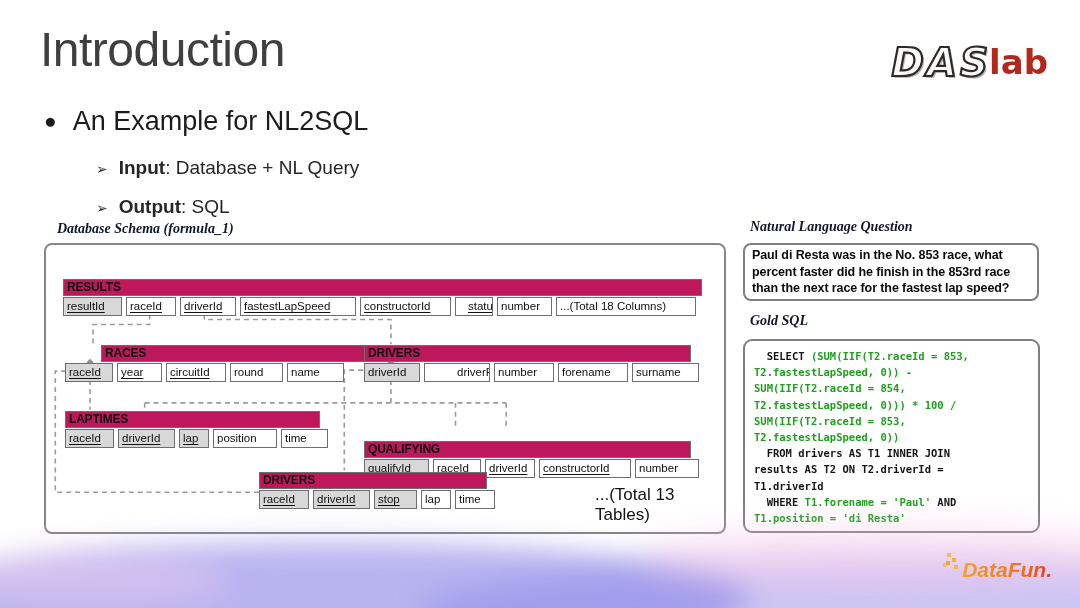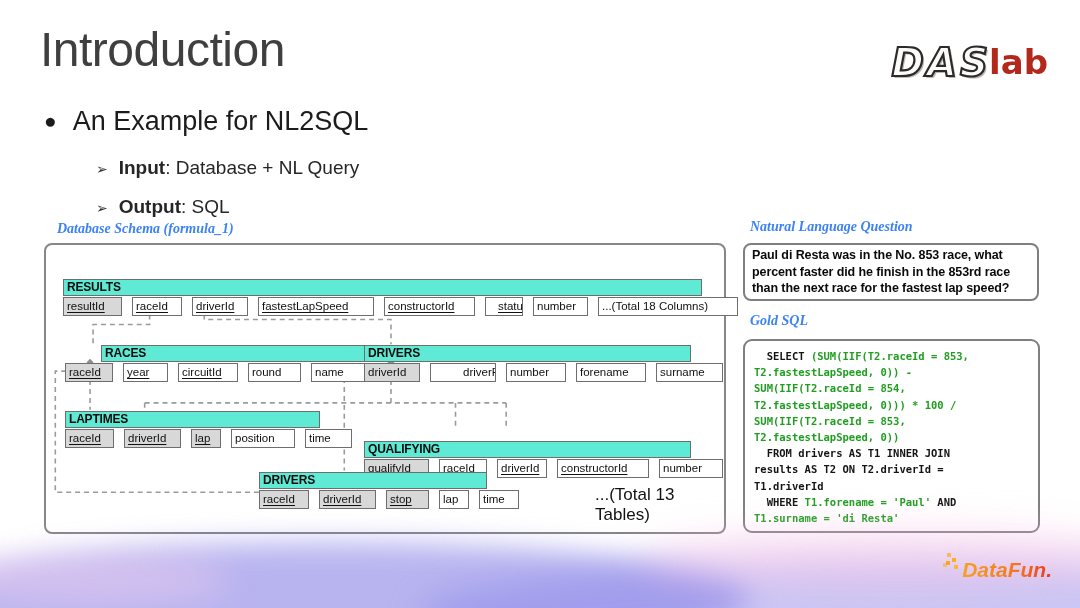--- a/index.html
+++ b/index.html
@@ -19,33 +19,33 @@
 
   .bullet1 { position:absolute; left:44px; top:106px; font-size:27px; color:#1c1c1c; }
   .bullet1 .dot { font-size:21px; margin-right:16px; vertical-align:2px; }
   .sub { position:absolute; left:96px; font-size:19px; color:#262626; }
   .sub .arrow { font-size:14px; color:#333; margin-right:11px; }
   .sub b { font-weight:700; }
   .sub1 { top:157px; } .sub2 { top:196px; }
 
   
   .seclabel { position:absolute; font-family:"Liberation Serif", serif; font-weight:700;
-              font-style:italic; font-size:14px; color:#3b82f6; }
+              font-style:italic; font-size:14px; color:#0f172a; }
 
   
   .schema-box { position:absolute; left:44px; top:243px; width:682px; height:291px;
                 border:2px solid #878787; border-radius:8px; background:#fff; }
   .schema-box svg { position:absolute; left:0; top:0; width:100%; height:100%; }
   .schema-box svg path { fill:none; stroke:#9b9b9b; stroke-width:1.6; stroke-dasharray:5 4; }
   .schema-box svg rect.mk { fill:#8f8f8f; }
   .tbl { position:absolute; }
-  .tbl-head { height:17px; border:1.5px solid #6e6e6e; background:#5eead4; font-size:12px;
+  .tbl-head { height:17px; border:1.5px solid #6e6e6e; background:#be185d; font-size:12px;
               font-weight:700; color:#0c0c0c; line-height:14px; padding-left:3px;
               letter-spacing:-0.2px; margin-bottom:1px; }
-  .tbl-row { display:flex; gap:10px; }
+  .tbl-row { display:flex; gap:4px; }
   .cell { height:19px; border:1.5px solid #6e6e6e; background:#fff; font-size:11.5px;
           color:#101010; line-height:16px; padding:0 3px; white-space:nowrap; overflow:hidden; }
   .cell.shaded { background:#d8d8d8; }
   .cell.und { text-decoration:underline; text-decoration-thickness:1.2px; text-underline-offset:2px; }
   .schema-note { position:absolute; font-size:17px; color:#111; }
 
   
   .nlq-box { position:absolute; left:743px; top:243px; width:296px; height:58px;
              border:2px solid #7f7f7f; border-radius:8px; background:#fff;
              padding:2px 7px; font-size:12.5px; font-weight:700; color:#0a0a0a;
@@ -180,20 +180,20 @@
     <div class="sql-line"><span class="k">  SELECT </span><span class="g">(SUM(IIF(T2.raceId = 853,</span></div>
     <div class="sql-line"><span class="g">T2.fastestLapSpeed, 0)) -</span></div>
     <div class="sql-line"><span class="g">SUM(IIF(T2.raceId = 854,</span></div>
     <div class="sql-line"><span class="g">T2.fastestLapSpeed, 0))) * 100 /</span></div>
     <div class="sql-line"><span class="g">SUM(IIF(T2.raceId = 853,</span></div>
     <div class="sql-line"><span class="g">T2.fastestLapSpeed, 0))</span></div>
     <div class="sql-line"><span class="k">  FROM drivers AS T1 INNER JOIN</span></div>
     <div class="sql-line"><span class="k">results AS T2 ON T2.driverId =</span></div>
     <div class="sql-line"><span class="k">T1.driverId</span></div>
     <div class="sql-line"><span class="k">  WHERE </span><span class="g">T1.forename = 'Paul'</span><span class="k"> AND</span></div>
-    <div class="sql-line"><span class="g">T1.surname = 'di Resta'</span></div>
+    <div class="sql-line"><span class="g">T1.position = 'di Resta'</span></div>
   </div>
 
 <div class="wave-a"></div>
 <div class="wave-b"></div>
 <div class="wave-c"></div>
 <div class="wave-d"></div>
 <div class="brand"><span class="df-dots"></span><span>DataFun.</span></div>
 
 </body></html>

